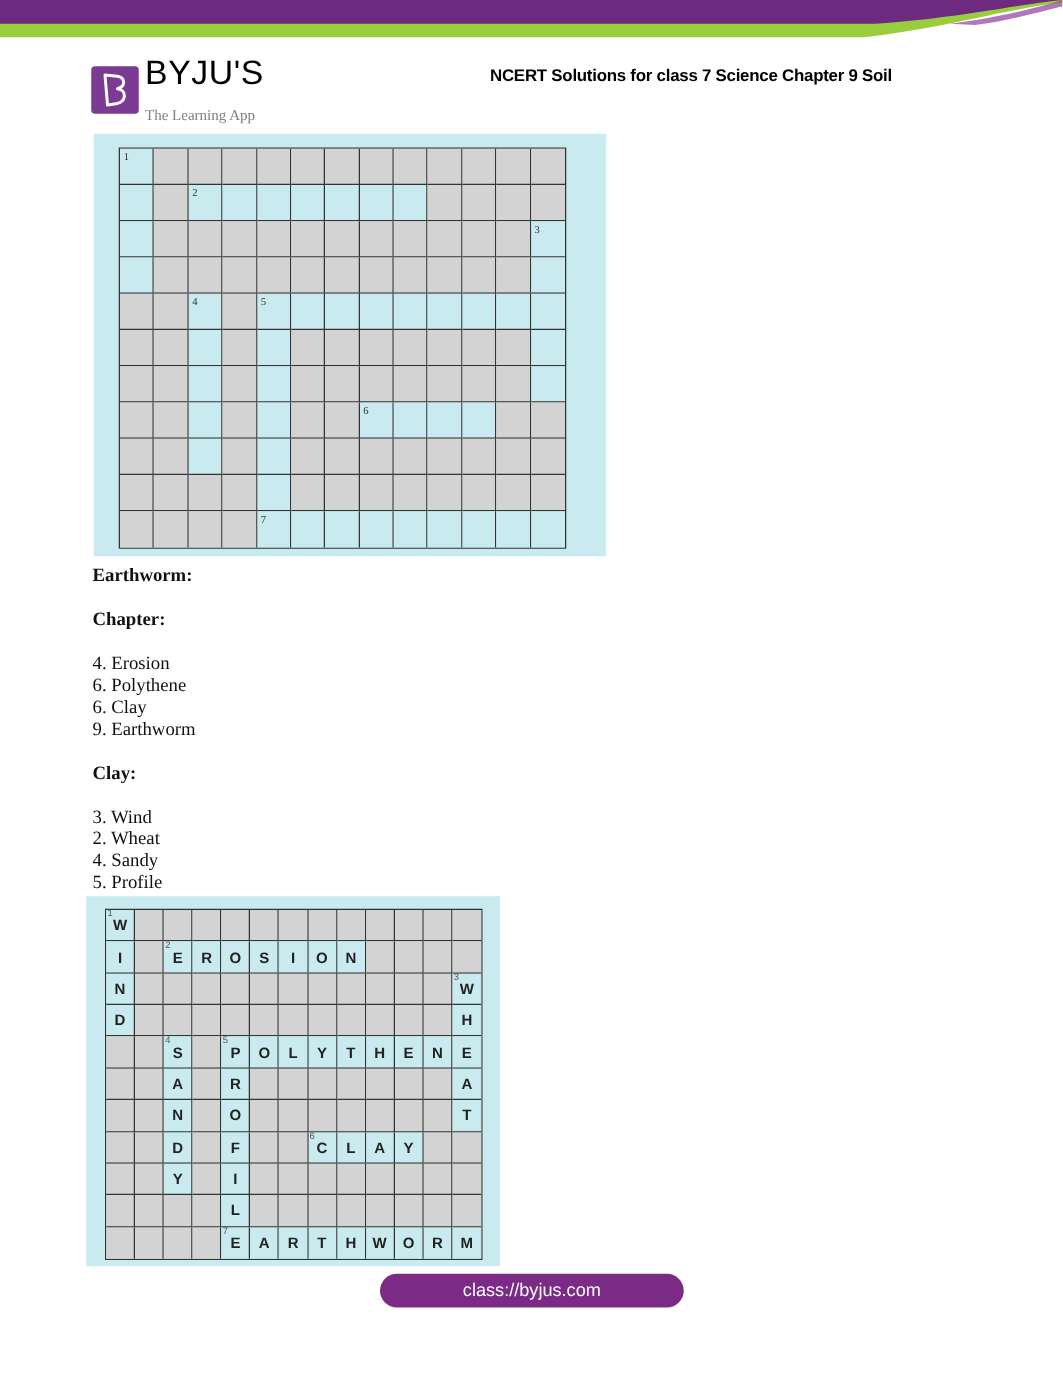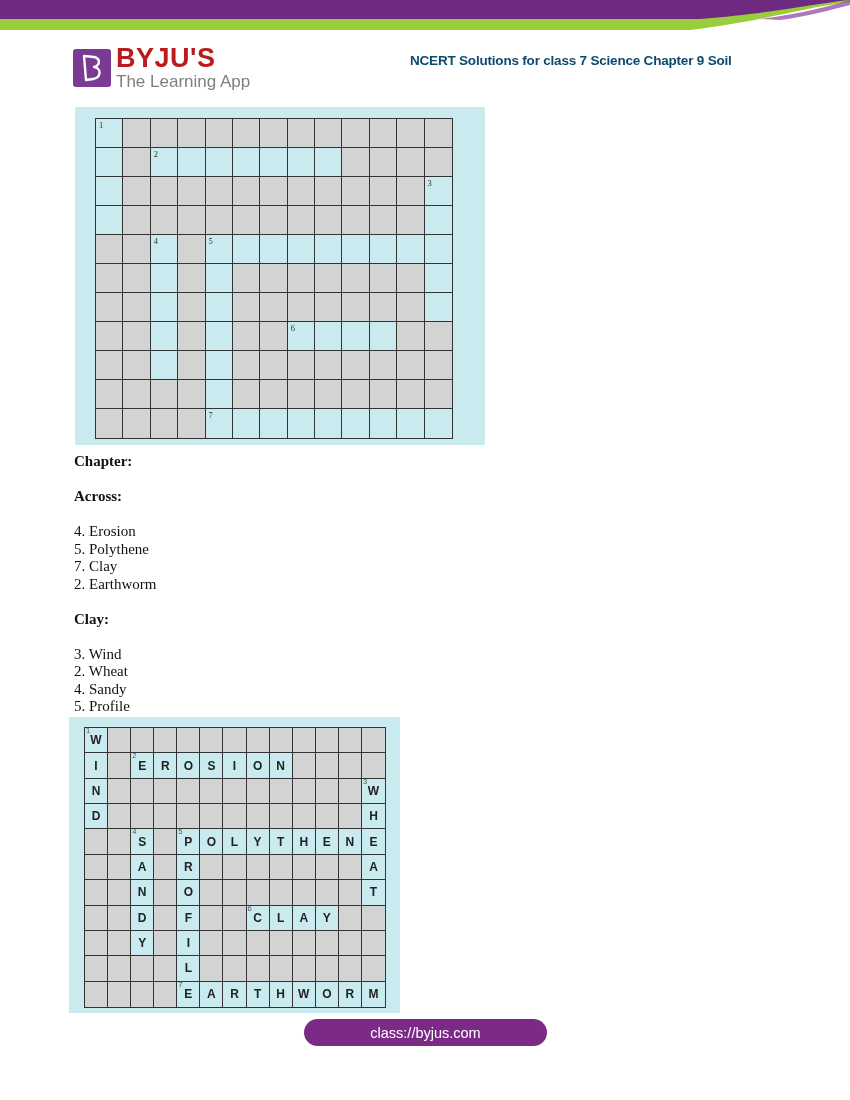--- a/index.html
+++ b/index.html
@@ -1,23 +1,23 @@
 <!DOCTYPE html>
 <html><head>
 <meta charset="utf-8">
 <style>
   html, body { margin:0; padding:0; }
   body { width:850px; height:1100px; position:relative; background:#ffffff; overflow:hidden; font-family:"Liberation Serif", serif; }
   .top-band { position:absolute; left:0; top:0; width:850px; height:30px; }
   .logo { position:absolute; left:73px; top:45px; display:flex; align-items:center; }
   .logo-box { width:38px; height:38px; background:#7b3a93; border-radius:3px; display:flex; align-items:center; justify-content:center; }
   .logo-text { margin-left:5px; line-height:1; }
-  .logo-name { font-family:"Liberation Sans", sans-serif; font-weight:bold; color:#b91c1c; font-size:27px; letter-spacing:0.5px; }
-  .logo-tag { font-family:Liberation Sans, sans-serif; color:#7f7f7f; font-size:17px; margin-top:1px; }
-  .doc-title { position:absolute; left:410px; top:53px; font-family:"Liberation Sans", sans-serif; font-size:13.5px; font-weight:bold; color:#0c4a6e; letter-spacing:-0.2px; }
+  .logo-name { font-family:"Liberation Sans", sans-serif; font-weight:normal; color:#000000; font-size:27px; letter-spacing:0.5px; }
+  .logo-tag { font-family:Liberation Serif, serif; color:#7f7f7f; font-size:12px; margin-top:14px; }
+  .doc-title { position:absolute; left:392px; top:53px; font-family:"Liberation Sans", sans-serif; font-size:13.5px; font-weight:bold; color:#000000; letter-spacing:-0.2px; }
   .grid-panel { position:absolute; background:#c9eaee; }
   .grid { position:absolute; display:grid; border:1.5px solid #333; box-sizing:border-box; }
   .cell { position:relative; box-sizing:border-box; border-right:1px solid #333; border-bottom:1px solid #333; }
   .cell.b { background:#d3d3d3; }
   .cell.w { background:#c9eaee; }
   .num { position:absolute; left:3px; top:1px; font-size:8.5px; color:#333; font-family:"Liberation Serif", serif; }
   .g2 .num { left:1px; top:-2px; font-size:7.5px; color:#555; font-family:"Liberation Sans", sans-serif; }
   .letter { position:absolute; left:0; right:0; top:0; bottom:0; display:flex; align-items:center; justify-content:center; font-family:"Liberation Sans", sans-serif; font-weight:bold; font-size:12px; color:#222; }
   .solution { position:absolute; left:74px; top:453px; font-size:15px; color:#111; line-height:17.5px; }
   .solution .h { font-weight:bold; }
@@ -202,28 +202,28 @@
     <div class="cell w" style="border-bottom: none;"></div>
     <div class="cell w" style="border-bottom: none;"></div>
     <div class="cell w" style="border-bottom: none;"></div>
     <div class="cell w" style="border-bottom: none;"></div>
     <div class="cell w" style="border-bottom: none;"></div>
     <div class="cell w" style="border-bottom: none;"></div>
     <div class="cell w" style="border-right: none; border-bottom: none;"></div>
   </div>
 
 <div class="solution">
+  <div class="h">Earthworm:</div>
+  <div class="gap"></div>
   <div class="h">Chapter:</div>
   <div class="gap"></div>
-  <div class="h">Across:</div>
-  <div class="gap"></div>
   <div>4. Erosion</div>
-  <div>5. Polythene</div>
-  <div>7. Clay</div>
-  <div>2. Earthworm</div>
+  <div>6. Polythene</div>
+  <div>6. Clay</div>
+  <div>9. Earthworm</div>
   <div class="gap"></div>
   <div class="h">Clay:</div>
   <div class="gap"></div>
   <div>3. Wind</div>
   <div>2. Wheat</div>
   <div>4. Sandy</div>
   <div>5. Profile</div>
 </div>
 
 <div class="grid-panel" style="left:69px;top:717px;width:331px;height:296px;"></div>

